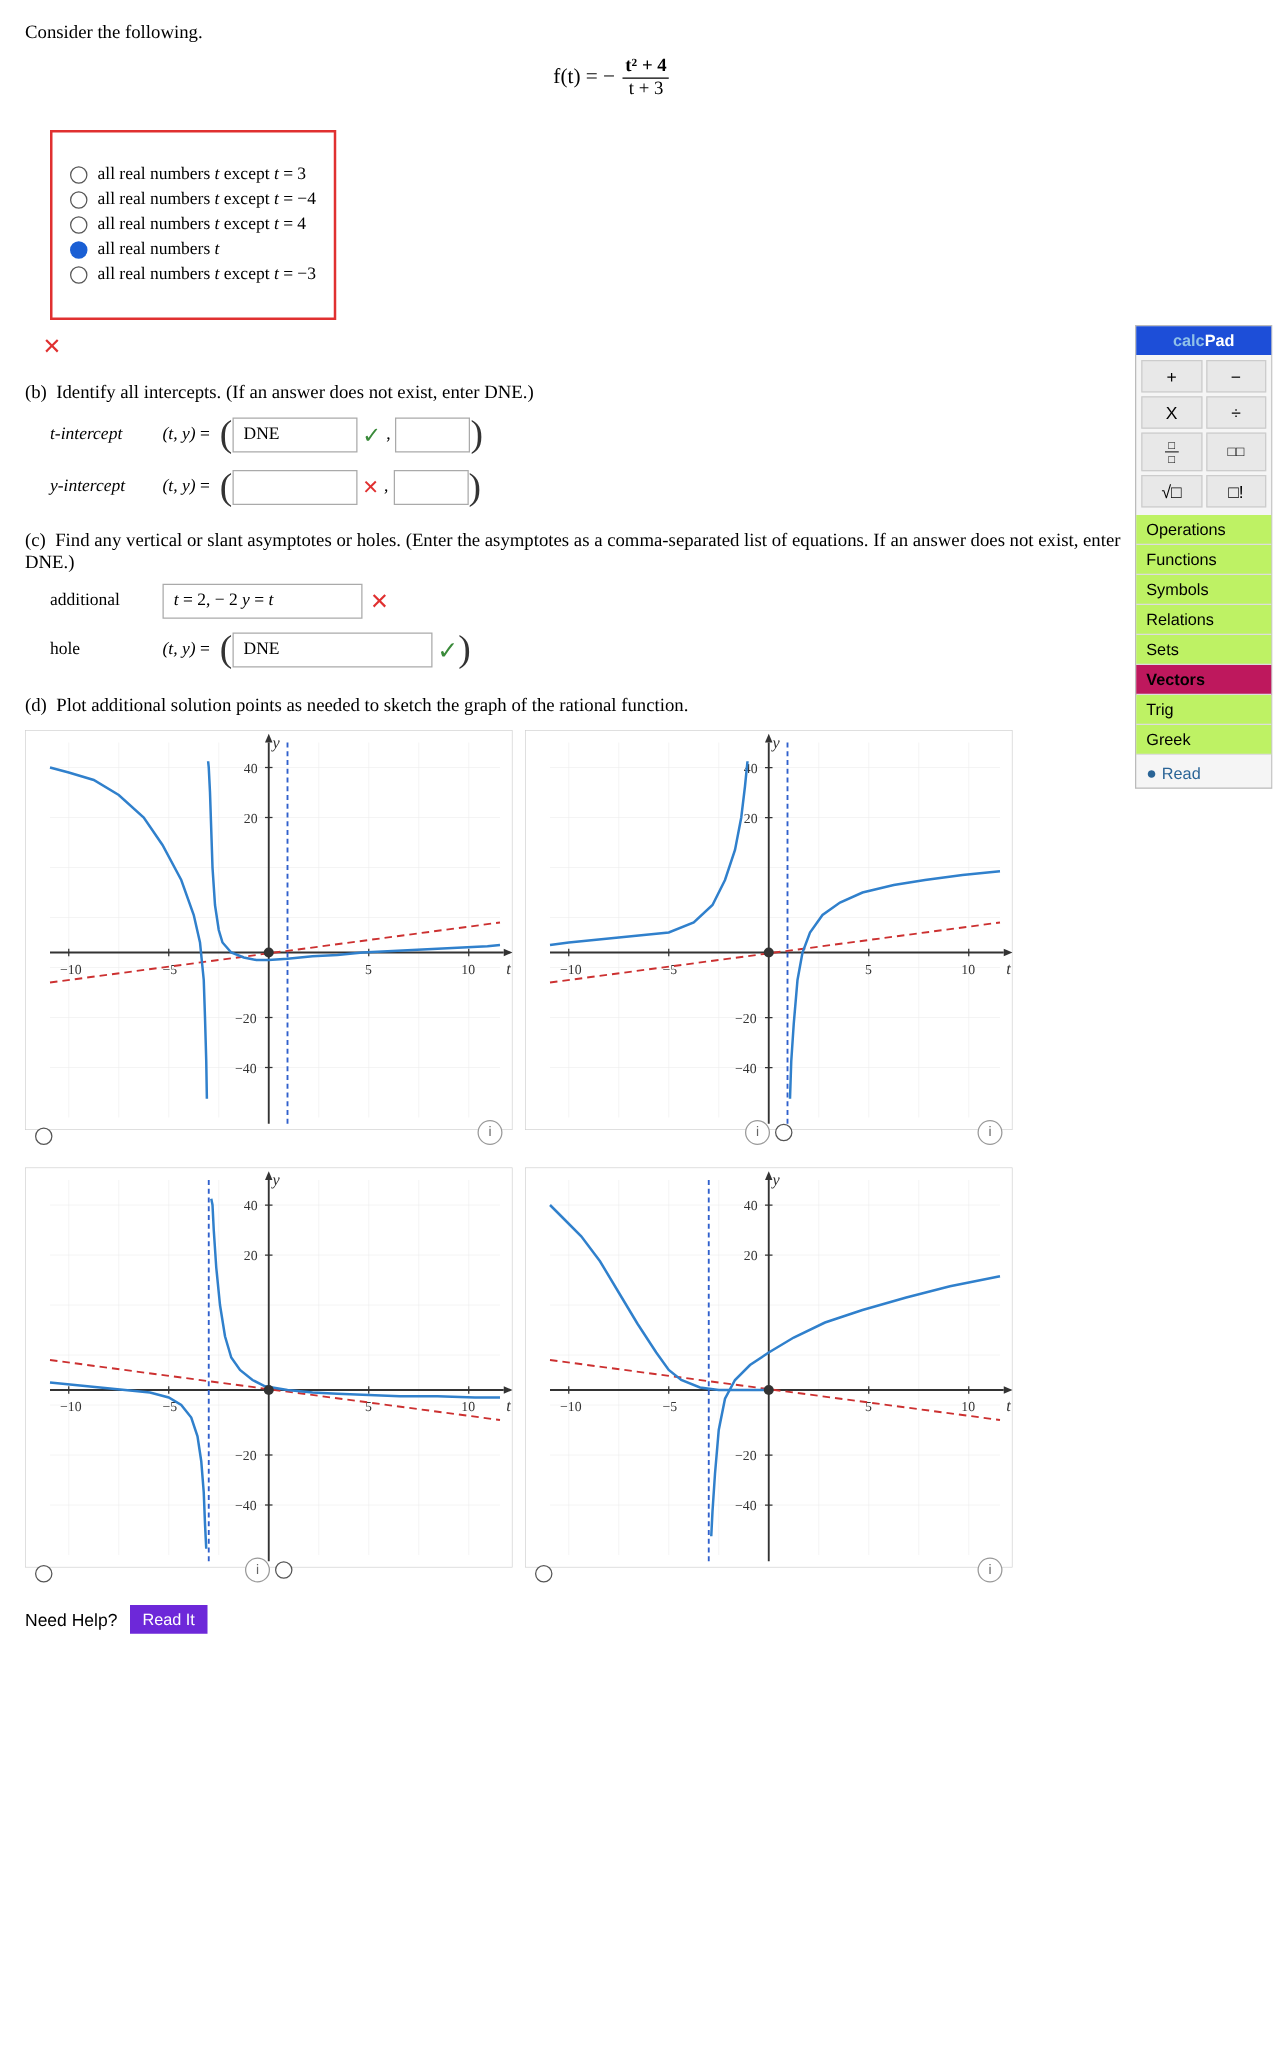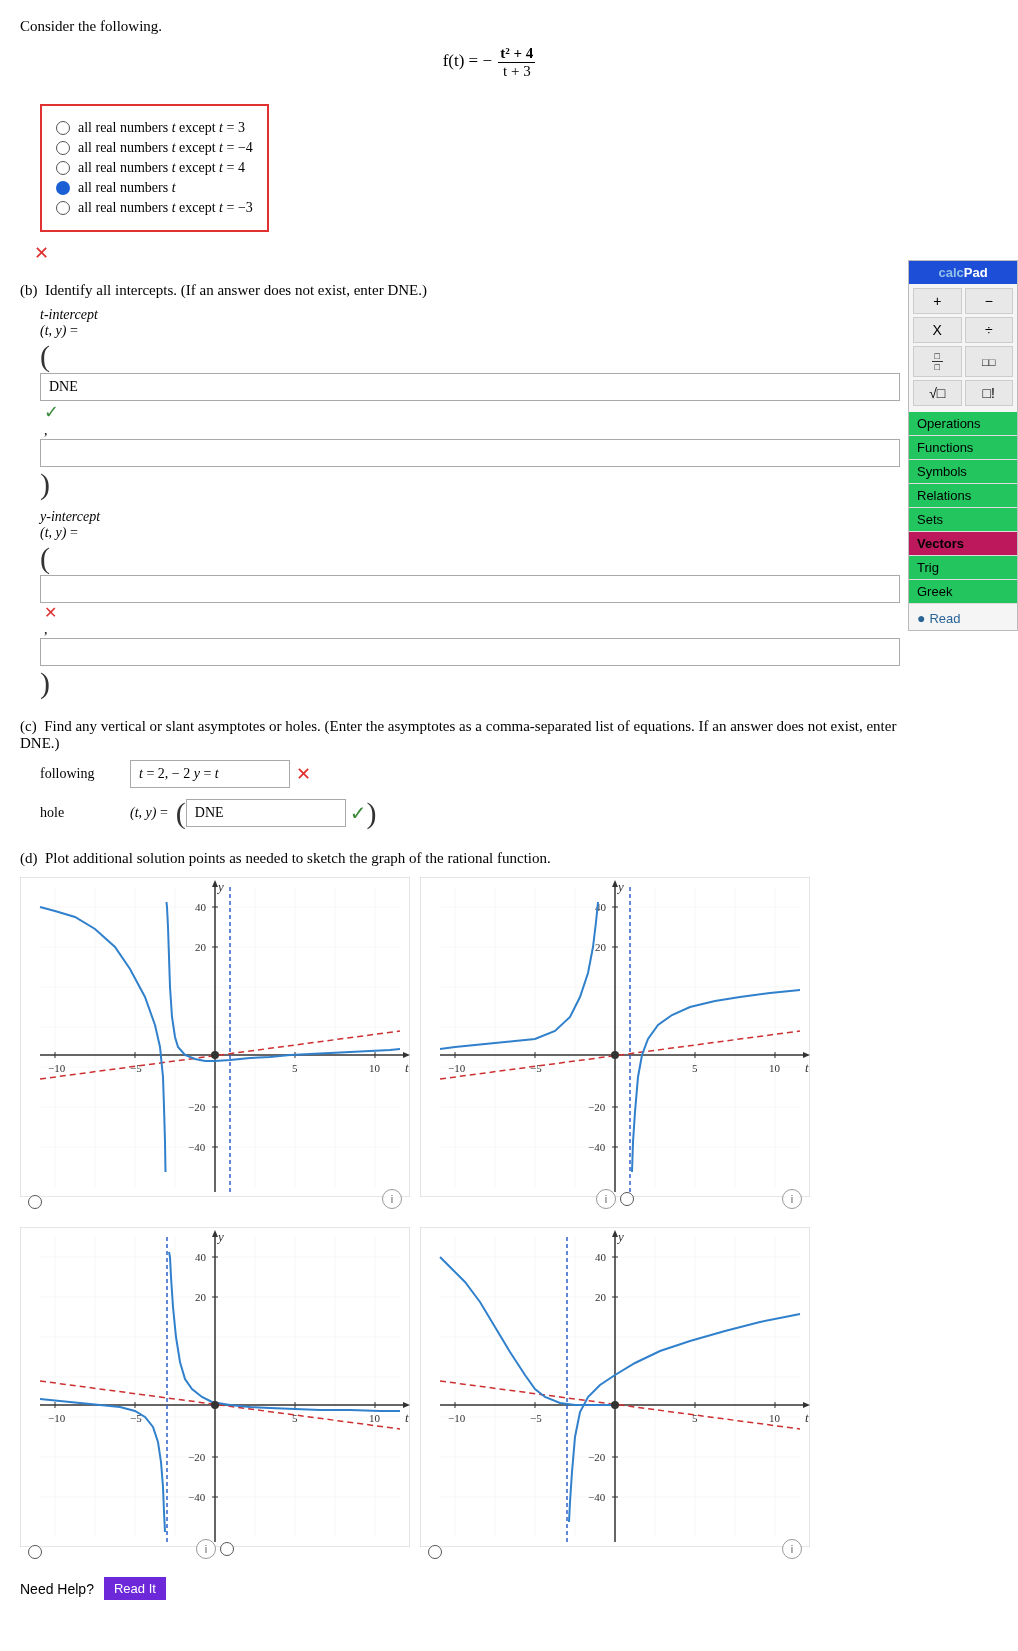--- a/index.html
+++ b/index.html
@@ -31,21 +31,21 @@
     }
     .frac .num { border-bottom: 1.5px solid #000; padding: 0 2px; font-size: 15px; font-weight: bold; }
     .frac .den { padding: 0 2px; font-size: 15px; }
     .part-label { font-size: 15px; margin-bottom: 8px; }
     .part-label b { font-weight: normal; }
 
     
     .part-a { margin-bottom: 18px; }
     .radio-box {
       border: 2px solid #e03030;
-      padding: 10px 14px;
+      padding: 22px 14px;
       display: inline-block;
       margin: 6px 0 6px 20px;
     }
     .radio-option {
       display: flex;
       align-items: center;
       margin: 4px 0;
       font-size: 14px;
     }
     .radio-circle {
@@ -64,23 +64,23 @@
       color: #e03030;
       font-size: 18px;
       margin-top: 4px;
       margin-left: 14px;
     }
 
     
     .part-b { margin-bottom: 18px; }
     .intercept-row {
       display: flex;
+      align-items: center;
       margin: 8px 0 8px 20px;
       font-size: 14px;
-      flex-direction: column;
     }
     .intercept-label { width: 90px; font-style: italic; }
     .intercept-eq { margin-right: 8px; }
     .paren { font-size: 30px; font-weight: 100; color: #333; }
     .input-box {
       border: 1px solid #aaa;
       background: #fff;
       padding: 3px 8px;
       font-size: 14px;
       min-width: 100px;
@@ -148,21 +148,21 @@
     }
     .calcpad-menu {
       padding: 2px 0;
     }
     .calcpad-menu-item {
       padding: 4px 8px;
       border-bottom: 1px solid #ddd;
       cursor: pointer;
       font-family: Arial, sans-serif;
       font-size: 13px;
-      background: #22c55e;
+      background: #bef264;
     }
     .calcpad-menu-item.active { background: #be185d; font-weight: bold; }
     .calcpad-help {
       padding: 4px 8px;
       color: #2a6496;
       cursor: pointer;
       font-family: Arial, sans-serif;
       font-size: 13px;
       display: flex;
       align-items: center;
@@ -296,21 +296,21 @@
       <span class="paren">)</span>
     </div>
   </div>
 
   <div class="part-c">
     <p class="part-label">
       <b>(c)</b>&nbsp;&nbsp;<span>Find any vertical or slant asymptotes or holes. (Enter the asymptotes as a comma-separated list of equations. If an answer does not exist, enter DNE.)</span>
     </p>
 
     <div class="asym-row">
-      <span class="asym-label">following</span>
+      <span class="asym-label">additional</span>
       <div class="asym-input-box">
         <span><i>t</i> = 2, − 2 <i>y</i> = <i>t</i></span>
       </div>
       <span class="x-small" style="font-size:18px; margin-left:6px;">✕</span>
     </div>
 
     <div class="asym-row">
       <span class="asym-label">hole</span>
       <span style="margin-right:8px; font-size:14px;"><i>(t, y)</i> =</span>
       <span class="paren">(</span>

